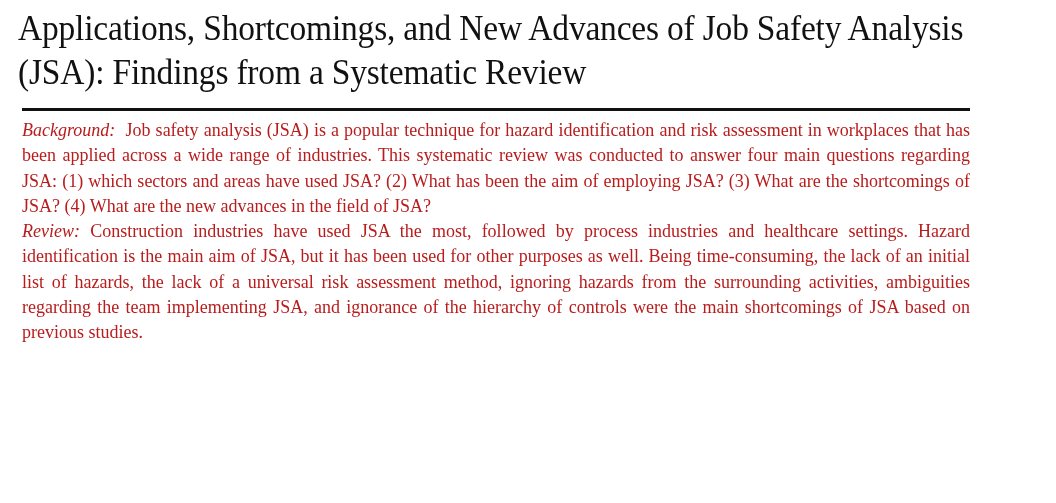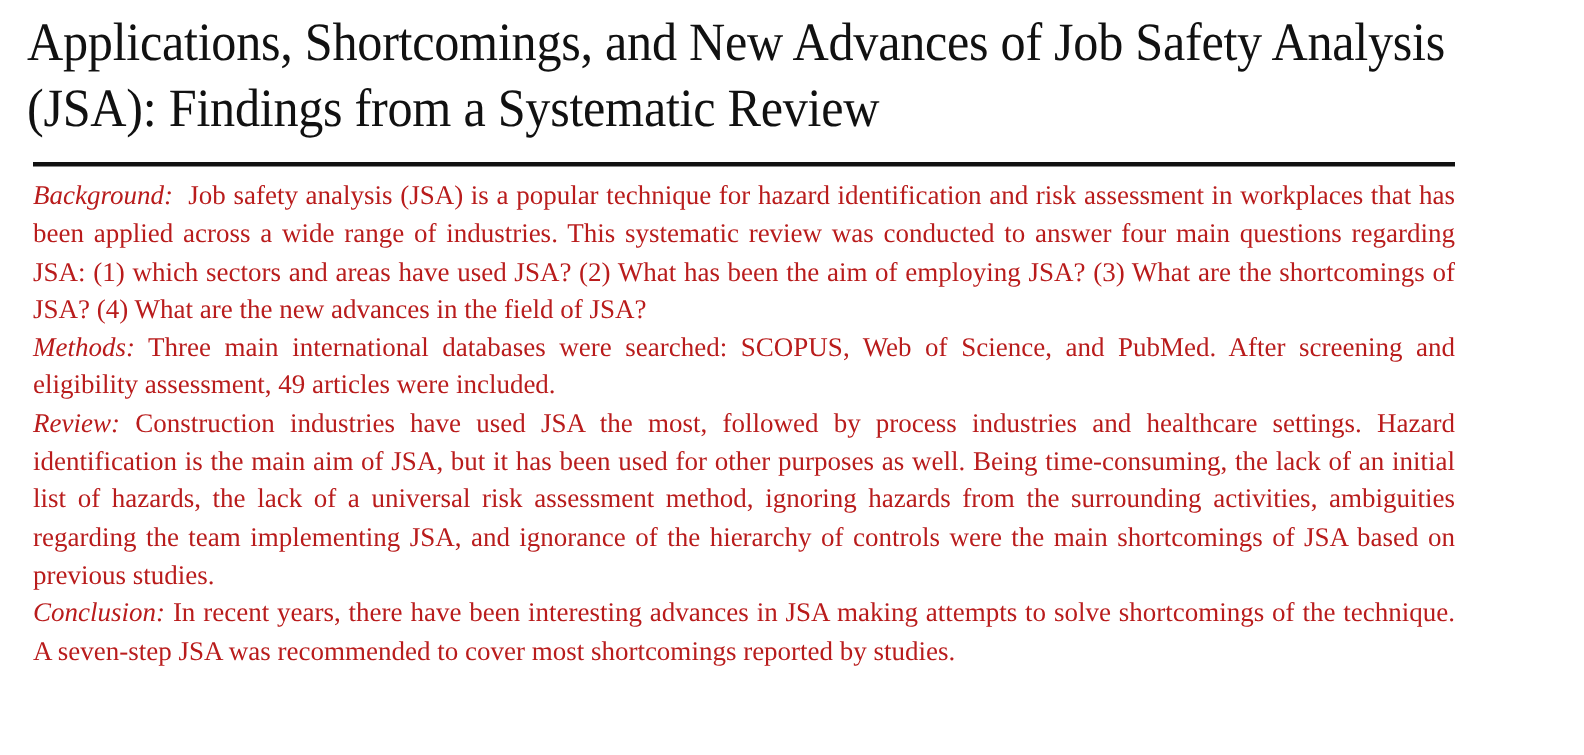--- a/index.html
+++ b/index.html
@@ -65,24 +65,16 @@
 </h1>
 
 <div class="rule"></div>
 
 <div class="abstract">
   <p>
     <span class="label">Background:</span>&nbsp;
     <span>Job safety analysis (JSA) is a popular technique for hazard identification and risk assessment in workplaces that has been applied across a wide range of industries. This systematic review was conducted to answer four main questions regarding JSA: (1) which sectors and areas have used JSA? (2) What has been the aim of employing JSA? (3) What are the shortcomings of JSA? (4) What are the new advances in the field of JSA?</span>
   </p>
   <p>
-    <span class="label">Methods:</span>
-    <span>Three main international databases were searched: SCOPUS, Web of Science, and PubMed. After screening and eligibility assessment, 49 articles were included.</span>
-  </p>
-  <p>
     <span class="label">Review:</span>
     <span>Construction industries have used JSA the most, followed by process industries and healthcare settings. Hazard identification is the main aim of JSA, but it has been used for other purposes as well. Being time-consuming, the lack of an initial list of hazards, the lack of a universal risk assessment method, ignoring hazards from the surrounding activities, ambiguities regarding the team implementing JSA, and ignorance of the hierarchy of controls were the main shortcomings of JSA based on previous studies.</span>
-  </p>
-  <p>
-    <span class="label">Conclusion:</span>
-    <span>In recent years, there have been interesting advances in JSA making attempts to solve shortcomings of the technique. A seven-step JSA was recommended to cover most shortcomings re­ported by studies.</span>
   </p>
 </div>
 
 </body></html>

